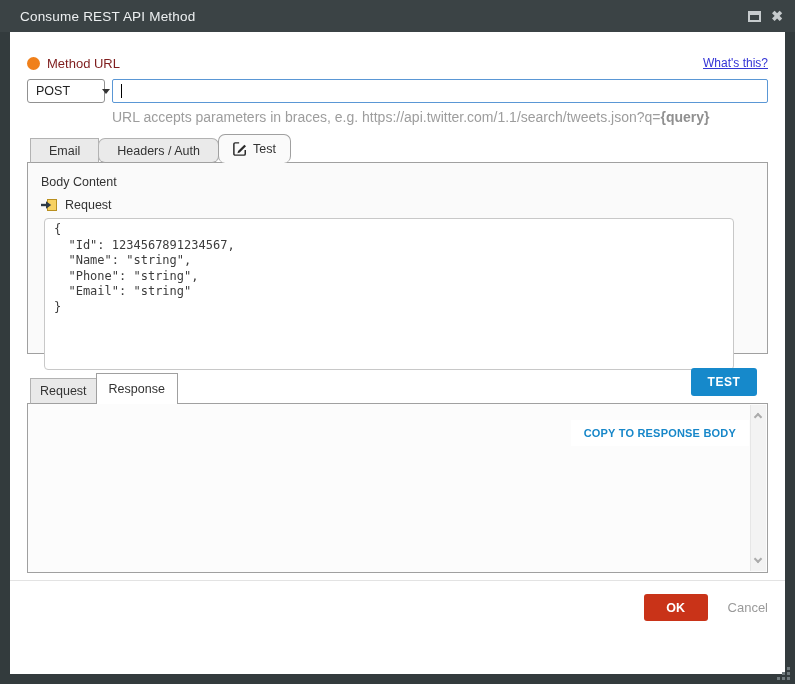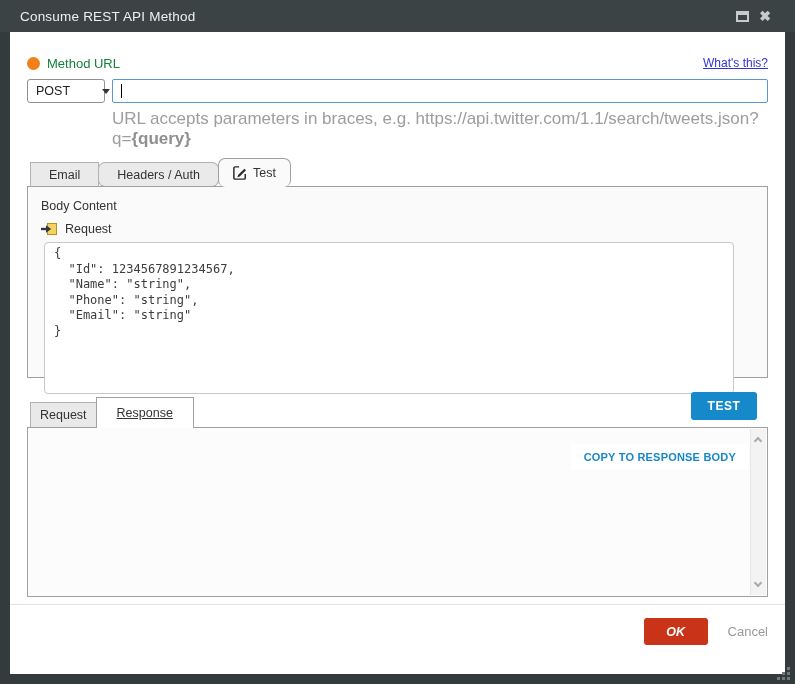--- a/index.html
+++ b/index.html
@@ -9,21 +9,21 @@
     background: #333b3d;
     font-family: "Liberation Sans", sans-serif;
     overflow: hidden;
   }
 
   
   .titlebar {
     position: absolute; top: 0; left: 0; right: 0; height: 32px;
     background: #3b4345;
     display: flex; align-items: center;
-    padding: 0 24px 0 20px;
+    padding: 0 12px 0 20px;
   }
   .titlebar .title { flex: 1; color: #edf0f1; font-size: 13.5px; letter-spacing: .2px; }
   .win-icons { display: flex; align-items: center; gap: 10px; }
   .max-icon {
     width: 13px; height: 11px;
     border: 2px solid #c6cbcd; border-top: 4px solid #c6cbcd;
   }
   .close-icon { color: #c6cbcd; font-size: 14px; font-weight: bold; line-height: 1; }
 
   
@@ -32,21 +32,21 @@
     background: #ffffff;
     padding: 0 17px;
   }
 
   .row-label {
     margin-top: 22px; height: 18px;
     display: flex; align-items: center; justify-content: space-between;
   }
   .label-left { display: flex; align-items: center; gap: 7px; }
   .param-dot { width: 13px; height: 13px; border-radius: 50%; background: #f0801a; }
-  .method-label { font-size: 13px; color: #15803d; }
+  .method-label { font-size: 13px; color: #7f1d1d; }
   .help-link { font-size: 12px; color: #3434d6; text-decoration: underline; cursor: pointer; text-align: right; }
 
   .row-url { margin-top: 7px; height: 24px; display: flex; gap: 7px; }
   .method-select {
     width: 78px; height: 24px;
     border: 1px solid #919191; border-radius: 3px; background: #fff;
     display: flex; align-items: center; justify-content: space-between;
     padding: 0 8px; font-size: 12.5px; color: #222; cursor: pointer; gap: 32px;
   }
   .select-caret {
@@ -55,21 +55,21 @@
     border-top: 5px solid #333;
   }
   .url-input {
     flex: 1; height: 24px;
     border: 1px solid #5a97d5; border-radius: 2px; background: #fff;
     display: flex; align-items: center; padding: 0 7px;
     font-size: 12.5px; color: #222; white-space: nowrap; overflow: hidden;
   }
   .text-caret { width: 1px; height: 14px; background: #000; margin-left: 1px; }
 
-  .hint { margin: 6px 0 0 85px; font-size: 17px; color: #9d9d9d; }
+  .hint { margin: 6px 0 0 85px; font-size: 14px; color: #9d9d9d; }
   .hint .bold { font-weight: bold; color: #8f8f8f; }
 
   
   .tabbar {
     margin-top: 9px; padding-left: 3px;
     display: flex; align-items: flex-end;
     position: relative; z-index: 2;
   }
   .tab {
     height: 25px; padding: 0 18px;
@@ -108,22 +108,22 @@
   
   .result-header { position: relative; margin-top: 12px; height: 37px; z-index: 2; }
   .r-tabs { position: absolute; left: 3px; bottom: -1px; display: flex; align-items: flex-end; z-index: 3; }
   .r-tab {
     height: 26px; padding: 0 9px;
     display: flex; align-items: center;
     background: #e9e9e9; font-size: 12.5px; color: #333; cursor: pointer;
     border: 1px solid #b2b2b2; border-bottom: 1px solid #a0a0a0;
   }
   .r-tab.active {
-    height: 31px; margin-left: -1px; padding: 0 20px;
-    background: #fff; border: 1px solid #a0a0a0; border-bottom: none; text-decoration: underline;
+    height: 31px; margin-left: -1px; padding: 0 12px;
+    background: #fff; border: 1px solid #a0a0a0; border-bottom: none;
   }
   .test-btn {
     position: absolute; right: 11px; top: 2px;
     width: 66px; height: 28px;
     background: #1689cb; color: #fff;
     font-family: "Liberation Sans", sans-serif;
     font-size: 12px; font-weight: bold; letter-spacing: .6px;
     border: none; border-radius: 3px; cursor: pointer;
   }
 
@@ -156,21 +156,21 @@
   .chev.down { bottom: 9px; transform: rotate(45deg); }
 
   
   .footer-sep { margin: 7px -17px 0 -17px; height: 1px; background: #e3e3e3; }
   .footer { margin-top: 13px; display: flex; justify-content: flex-end; align-items: center; }
   .ok-btn {
     width: 64px; height: 27px;
     background: #c93318; color: #fff;
     font-family: "Liberation Sans", sans-serif;
     font-size: 12.5px; font-weight: bold;
-    border: none; border-radius: 3px; cursor: pointer; font-style: italic;
+    border: none; border-radius: 3px; cursor: pointer;
   }
   .cancel-link { margin-left: 20px; font-size: 13px; color: #9a9a9a; cursor: pointer; }
 
   
   .grip { position: absolute; right: 5px; bottom: 4px; width: 13px; height: 13px; }
   .grip i {
     position: absolute; width: 3px; height: 3px; background: #707a7d; display: block;
   }
   .grip i:nth-child(1) { right: 0; top: 0; }
   .grip i:nth-child(2) { right: 0; top: 5px; }

